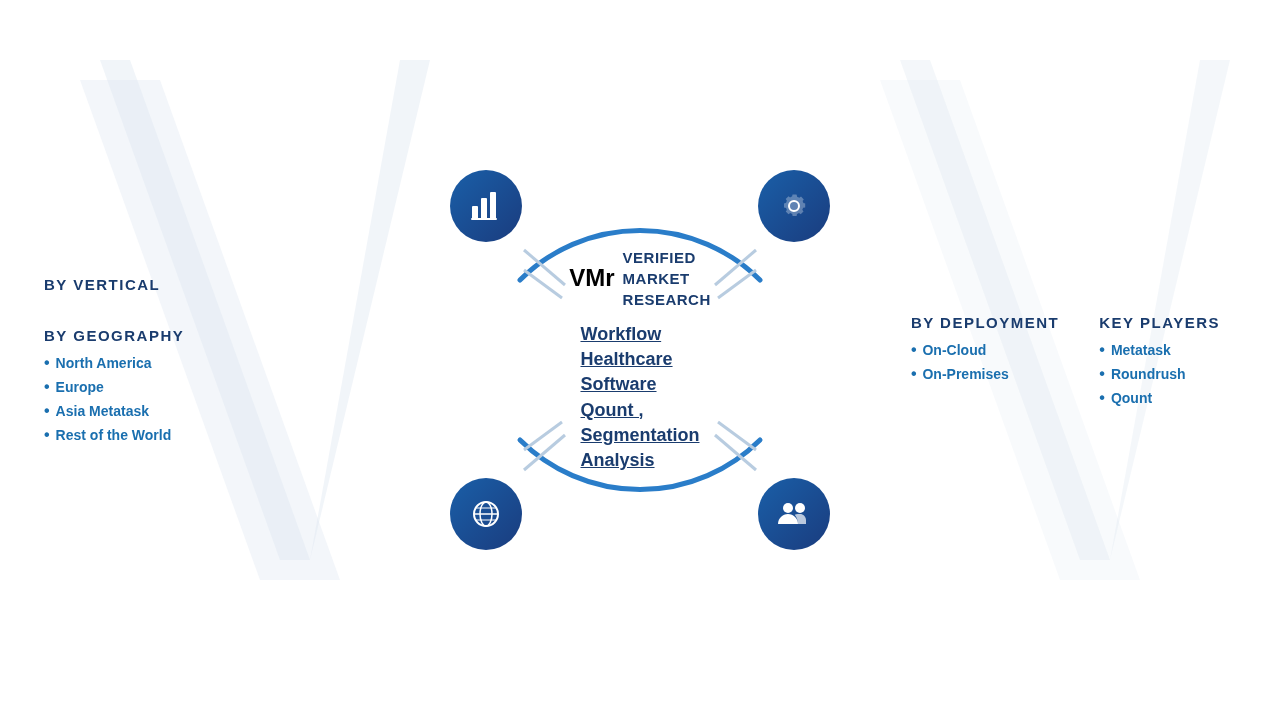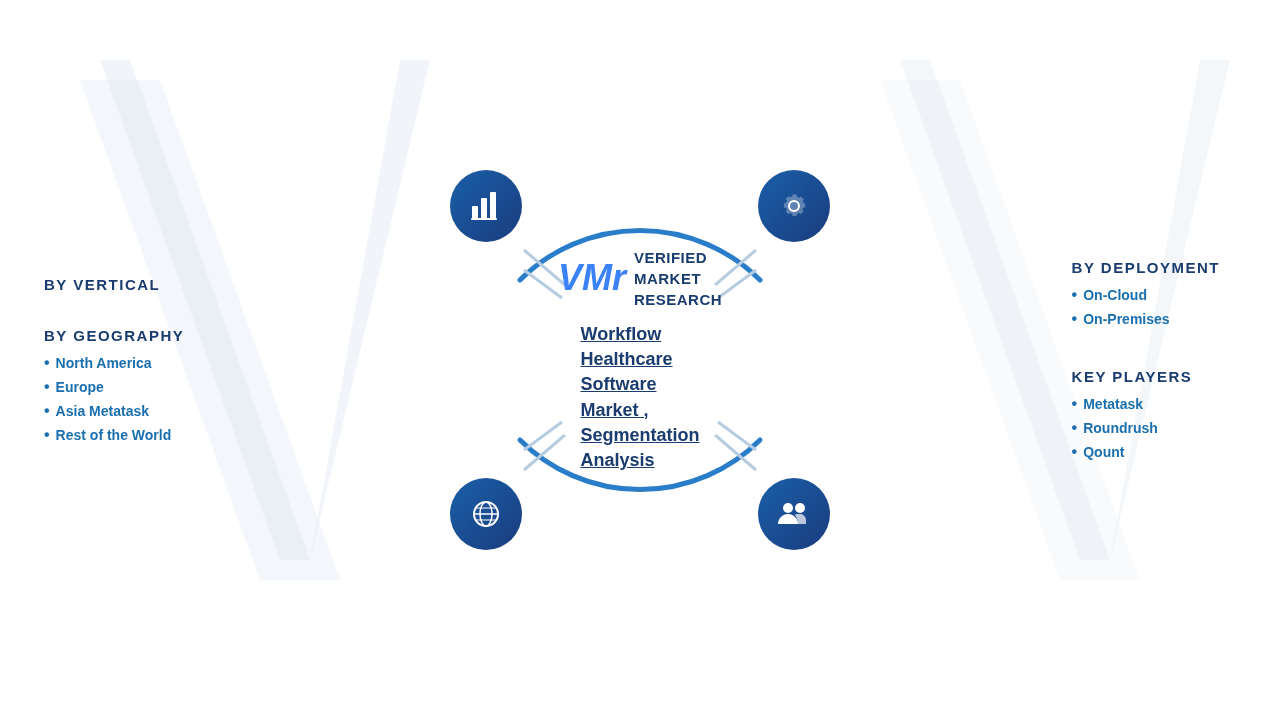--- a/index.html
+++ b/index.html
@@ -76,21 +76,21 @@
       font-size: 16px;
     }
 
     
     .right-panels {
       position: absolute;
       right: 60px;
       top: 50%;
       transform: translateY(-50%);
       display: flex;
-      flex-direction: column;
+      flex-direction: row;
       gap: 40px;
       text-align: left;
     }
 
     
     .center-diagram {
       position: relative;
       width: 440px;
       height: 440px;
       display: flex;
@@ -108,24 +108,23 @@
     }
 
     .vmr-logo {
       display: flex;
       align-items: center;
       gap: 8px;
       margin-bottom: 12px;
     }
 
     .vmr-symbol {
-      font-size: 36px;
+      font-size: 24px;
       font-weight: 900;
-      color: #3b82f6;
-      font-style: italic;
+      color: #000000;
     }
 
     .vmr-text {
       font-size: 15px;
       font-weight: 700;
       color: #1a3c6e;
       line-height: 1.4;
       text-align: left;
       letter-spacing: 0.5px;
     }
@@ -273,21 +272,21 @@
         <div class="vmr-text">
           <div>VERIFIED</div>
           <div>MARKET</div>
           <div>RESEARCH</div>
         </div>
       </div>
       <div class="main-title">
         <span>Workflow</span><br>
         <span>Healthcare</span><br>
         <span>Software</span><br>
-        <span>Market ,</span><br>
+        <span>Qount ,</span><br>
         <span>Segmentation</span><br>
         <span>Analysis</span>
       </div>
     </div>
 
   </div>
 
   <div class="right-panels">
 
     <div>

